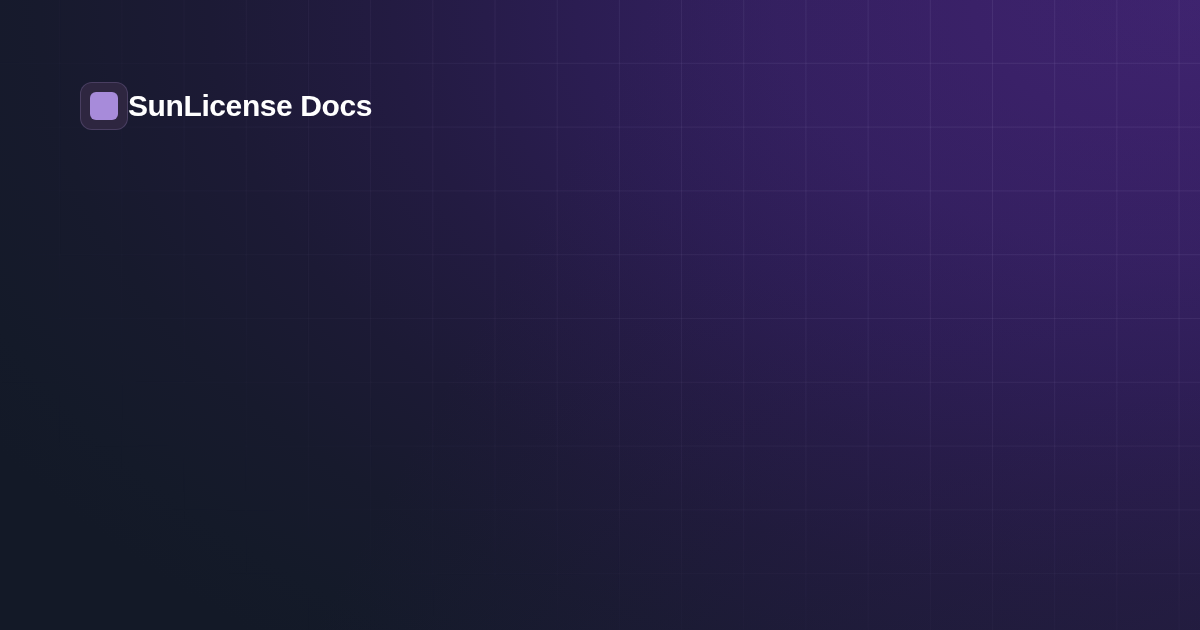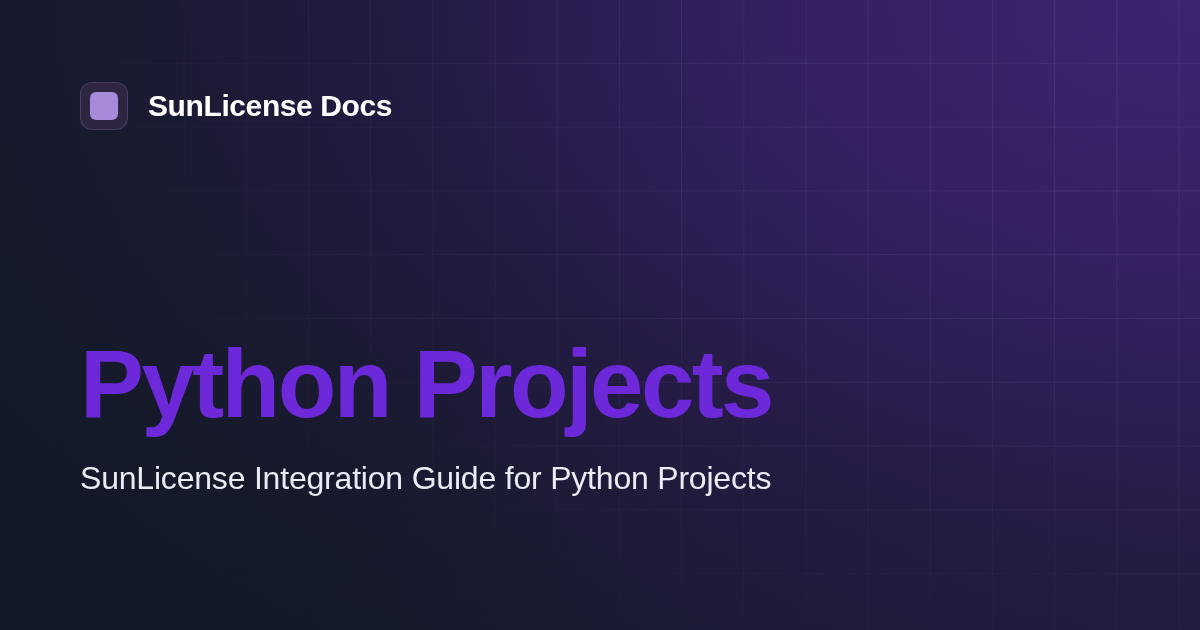--- a/index.html
+++ b/index.html
@@ -91,21 +91,20 @@
         rgba(0,0,0,0) 95%);
   }
 
   
   .brand {
     position: absolute;
     top: 82px;
     left: 80px;
     display: flex;
     align-items: center;
-    gap: 20px;
     z-index: 5;
   }
 
   .brand-logo {
     width: 48px;
     height: 48px;
     border-radius: 12px;
     background: #2e2640;
     border: 1px solid rgba(150,130,195,0.26);
     display: flex;
@@ -168,18 +167,14 @@
   <div class="bg-wash"></div>
   <div class="bg-grid"></div>
 
   <div class="brand">
     <div class="brand-logo">
       <div class="brand-logo-inner"></div>
     </div>
     <div class="brand-name">SunLicense Docs</div>
   </div>
 
-  <div class="content">
-    <h1 class="page-title">Python Projects</h1>
-    <p class="page-subtitle">SunLicense Integration Guide for Python Projects</p>
-  </div>
 
 </div>
 
 </body></html>

